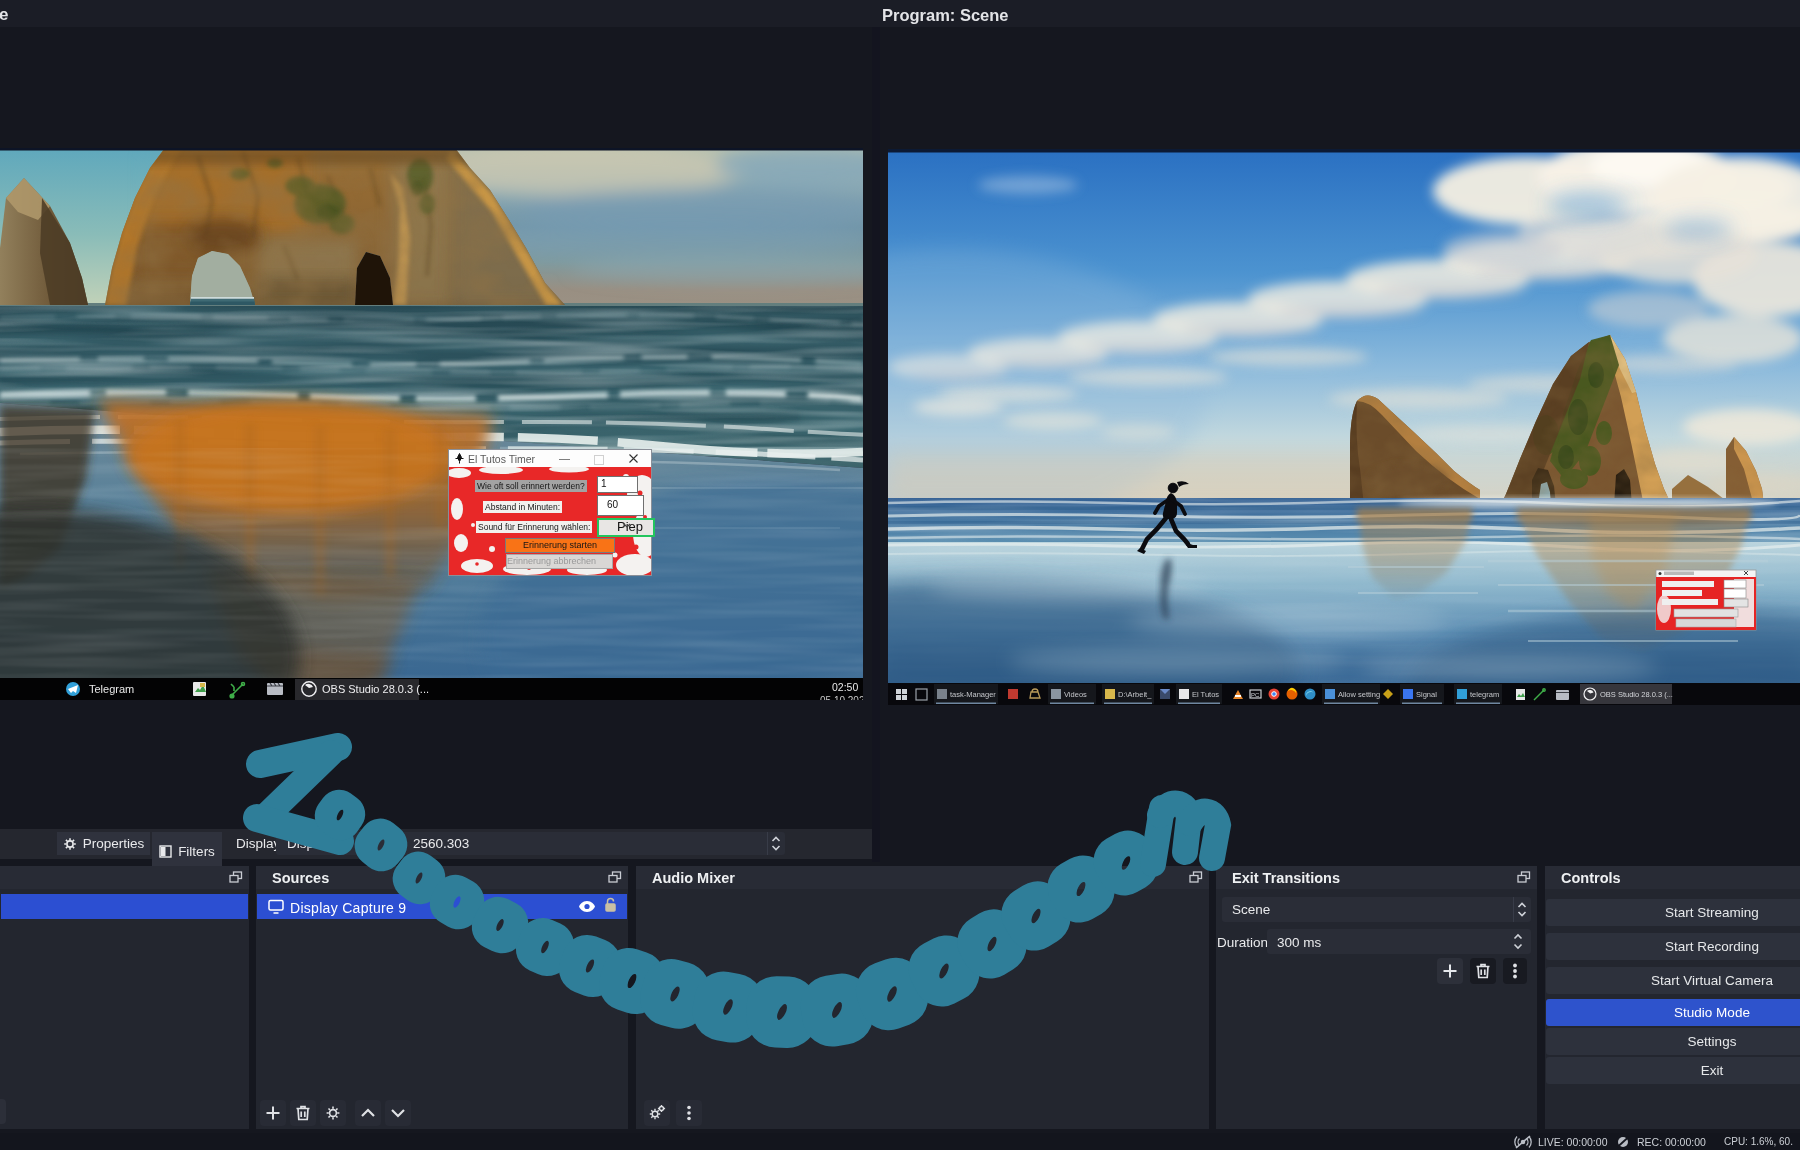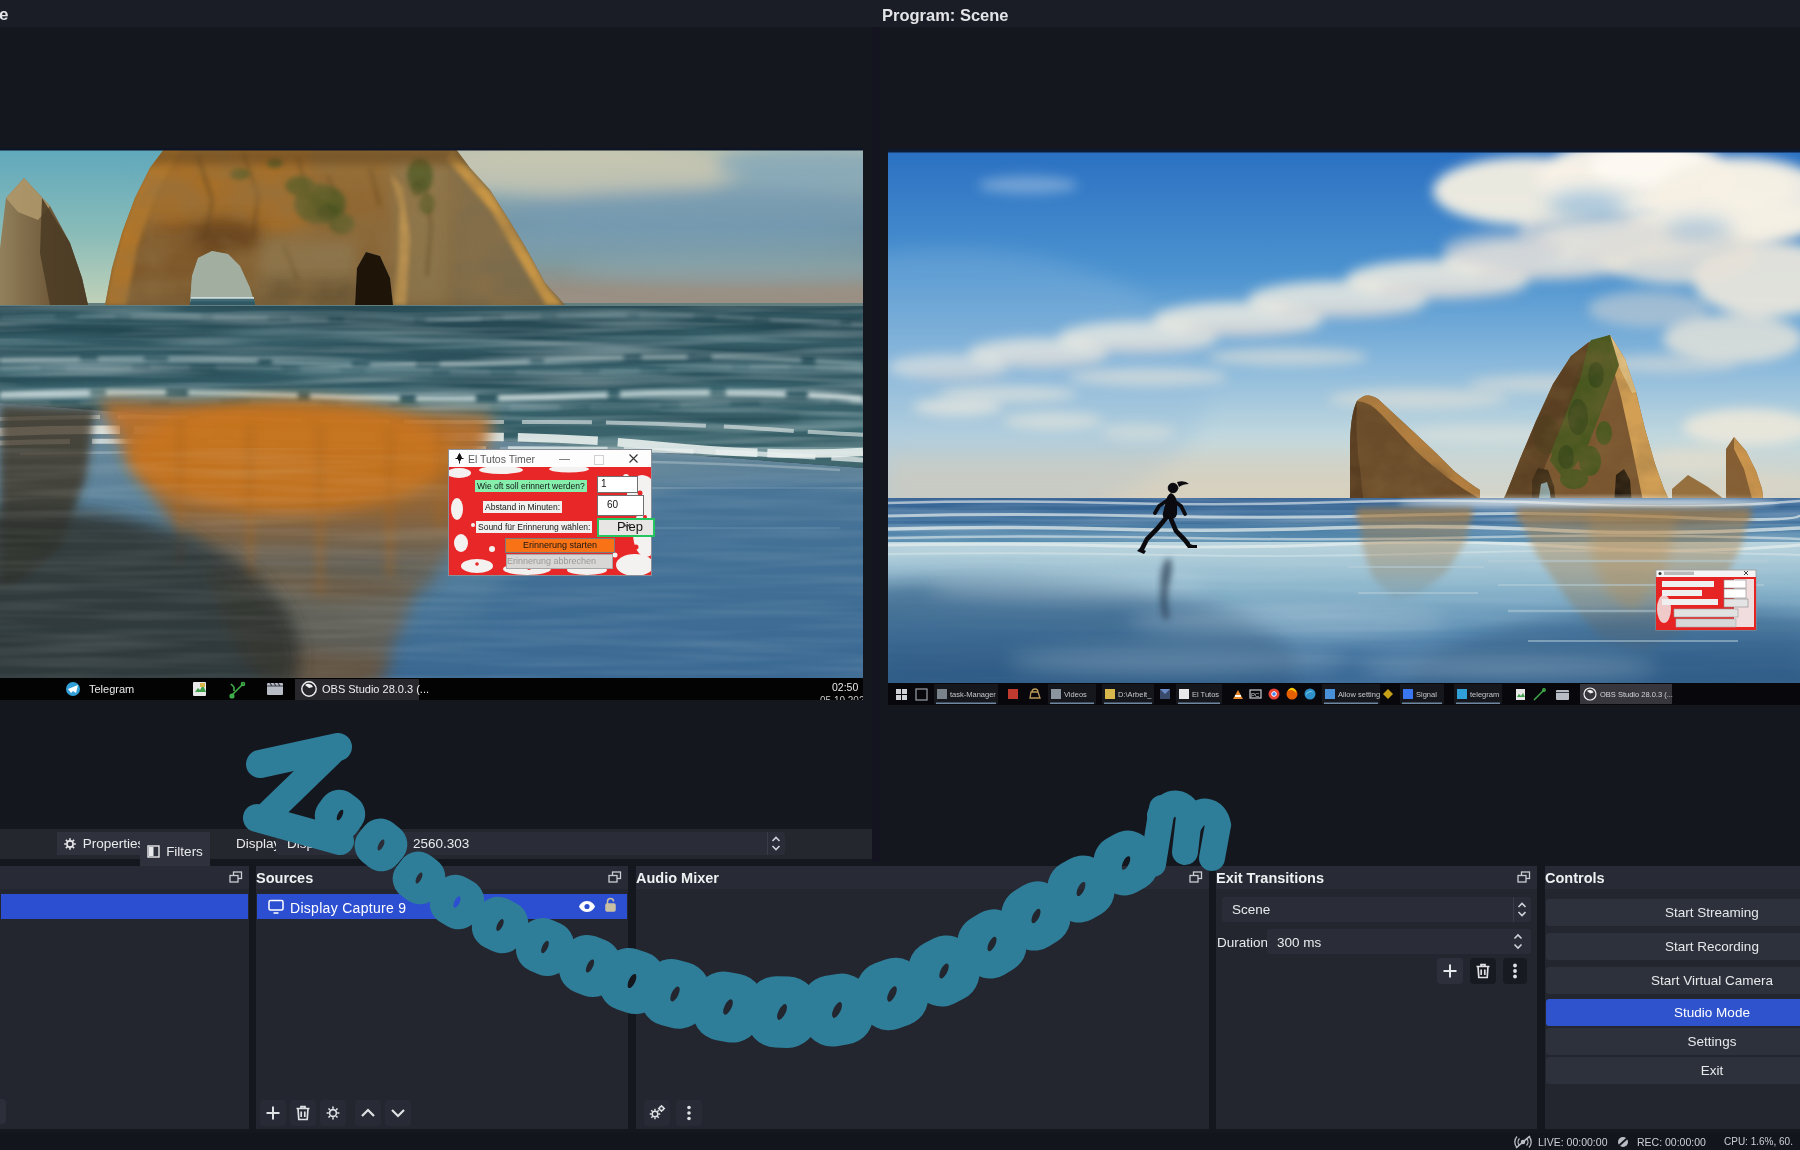--- a/index.html
+++ b/index.html
@@ -1,20 +1,20 @@
 <!DOCTYPE html>
 <html><head><meta charset="utf-8">
 <style>
 html,body{margin:0;padding:0;width:1800px;height:1150px;overflow:hidden;background:#15171f}
 body{font-family:"Liberation Sans",sans-serif;position:relative;color:#e9eaec}
 .abs{position:absolute}
 .ttl{font-weight:bold;font-size:17px;color:#e3e4e7}
 .btn{position:absolute;background:#2f323d;border-radius:0;display:flex;align-items:center;justify-content:center;font-size:13.5px;color:#e9eaec}
 .hdr{position:absolute;left:0;top:0;right:0;height:23px;background:#282b35;display:flex;align-items:center}
-.hdr .t{font-weight:bold;font-size:14.5px;color:#eef0f2;margin-left:0}
+.hdr .t{font-weight:bold;font-size:14.5px;color:#eef0f2;margin-left:16px}
 .panel{position:absolute;background:#23262f}
 .ctlbtn{position:absolute;left:1px;width:332px;height:27px;background:#2d313c;border-radius:3px;display:flex;align-items:center;justify-content:center;font-size:13.5px;color:#e6e8ea}
 </style></head>
 <body>
 
 <div class="abs" style="left:872px;top:0;width:8px;height:862px;background:#121420;opacity:0.7"></div>
 <div class="abs" style="left:0;top:0;width:1800px;height:27px;background:#1b1d26"></div>
 <div class="abs ttl" style="left:-1px;top:5px">e</div>
 <div class="abs ttl" style="left:882px;top:6px;font-size:16.5px">Program: Scene</div>
 
@@ -504,42 +504,42 @@
         <circle cx="60" cy="60" r="2"></circle>
 </g>
 <g fill="#e82828">
         <circle cx="191" cy="26" r="2.5"></circle>
         <circle cx="196" cy="50" r="2"></circle>
         <circle cx="187" cy="80" r="2.5"></circle>
         <circle cx="28" cy="97" r="1.8"></circle>
         <circle cx="80" cy="101" r="2"></circle>
       </g>
 </svg>
-<div class="abs" style="left:26px;top:30px;background:#86efac;color:#161616;font-size:8.5px;line-height:12px;white-space:nowrap;padding:0 2px">Wie oft soll erinnert werden?</div>
+<div class="abs" style="left:26px;top:30px;background:#a3a3a3;color:#161616;font-size:8.5px;line-height:12px;white-space:nowrap;padding:0 2px">Wie oft soll erinnert werden?</div>
 <div class="abs" style="left:148px;top:26px;width:36px;height:15px;background:#fff;border:1px solid #707070;font-size:10px;color:#111;line-height:14px;padding-left:3px">1</div>
 <div class="abs" style="left:34px;top:51px;background:#f2f0ee;color:#161616;font-size:8.5px;line-height:12px;white-space:nowrap;padding:0 2px">Abstand in Minuten:</div>
 <div class="abs" style="left:148px;top:45px;width:36px;height:19px;background:#fff;border:1px solid #707070;font-size:10px;color:#111;line-height:18px;padding-left:9px">60</div>
 <div class="abs" style="left:27px;top:71px;background:#f2f0ee;color:#161616;font-size:8.5px;line-height:12px;white-space:nowrap;padding:0 2px">Sound für Erinnerung wählen:</div>
 <div class="abs" style="left:148px;top:68px;width:36px;height:15px;background:#e8e6e4;border:2px solid #22c55e;font-size:13px;color:#111;line-height:14px;padding-left:18px">Piep</div>
 <svg class="abs" style="left:174px;top:73px" width="8" height="5" viewBox="0 0 8 5">
       <path d="M1,1 L4,4 L7,1" stroke="#444" stroke-width="1.2" fill="none"></path>
     </svg>
 <div class="abs" style="left:56px;top:88px;width:108px;height:13px;background:#f97316;border:1px solid #7a7a7a;font-size:9px;color:#161616;text-align:center;line-height:12px">Erinnerung starten</div>
 <div class="abs" style="left:57px;top:104px;width:105px;height:13px;background:#d9d7d5;border:1px solid #a8a8a8;font-size:9px;color:#9a9a9a;line-height:12px">Erinnerung abbrechen</div>
 </div>
 
 <div class="abs" style="left:0;top:829px;width:872px;height:30px;background:#25272f"></div>
 <div class="btn" style="left:57px;top:832px;width:93px;height:23px">
 <svg width="14" height="14" viewBox="0 0 14 14" style="margin-right:6px">
       <g stroke="#e9eaec" stroke-width="1.6" fill="none">
         <circle cx="7" cy="7" r="3.1"></circle>
         <path d="M7 1.2v2M7 10.8v2M1.2 7h2M10.8 7h2M2.9 2.9l1.4 1.4M9.7 9.7l1.4 1.4M11.1 2.9L9.7 4.3M4.3 9.7l-1.4 1.4"></path>
       </g>
     </svg>Properties</div>
-<div class="btn" style="left:140px;top:832px;width:70px;height:38px">
+<div class="btn" style="left:152px;top:832px;width:70px;height:38px">
 <svg width="13" height="13" viewBox="0 0 13 13" style="margin-right:6px">
       <rect x="1" y="1" width="11" height="11" fill="none" stroke="#e9eaec" stroke-width="1.4"></rect>
       <path d="M2 2h4.5v9H2z" fill="#e9eaec"></path>
     </svg>Filters</div>
 <div class="abs" style="left:236px;top:836px;font-size:13.5px">Display</div>
 <div class="abs" style="left:276px;top:832px;width:509px;height:23px;background:#2a2d37;border-radius:3px"></div>
 <div class="abs" style="left:287px;top:836px;font-size:13.5px">Display</div>
 <div class="abs" style="left:413px;top:836px;font-size:13.5px">2560.303</div>
 <div class="abs" style="left:767px;top:832px;width:1px;height:23px;background:#383c48"></div>
 <svg class="abs" style="left:770px;top:835px" width="12" height="17" viewBox="0 0 12 17">

